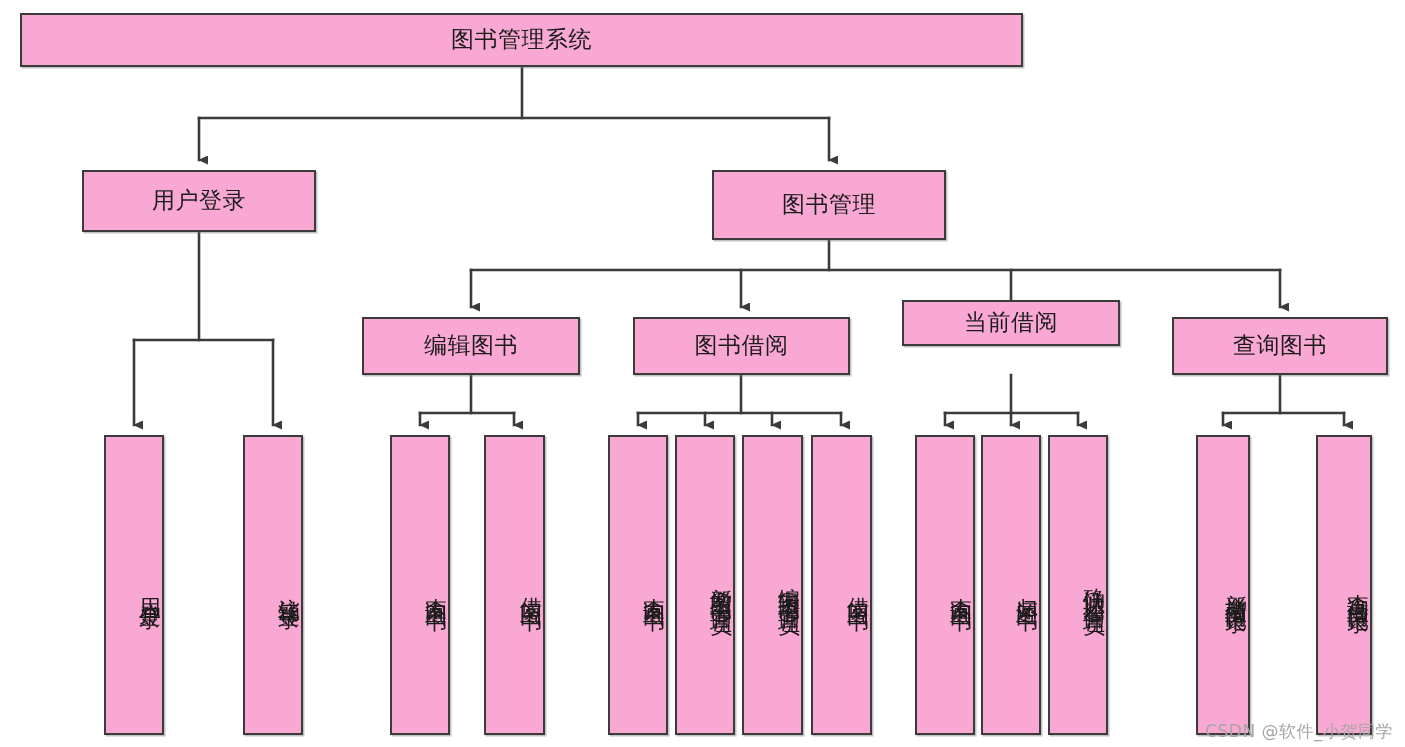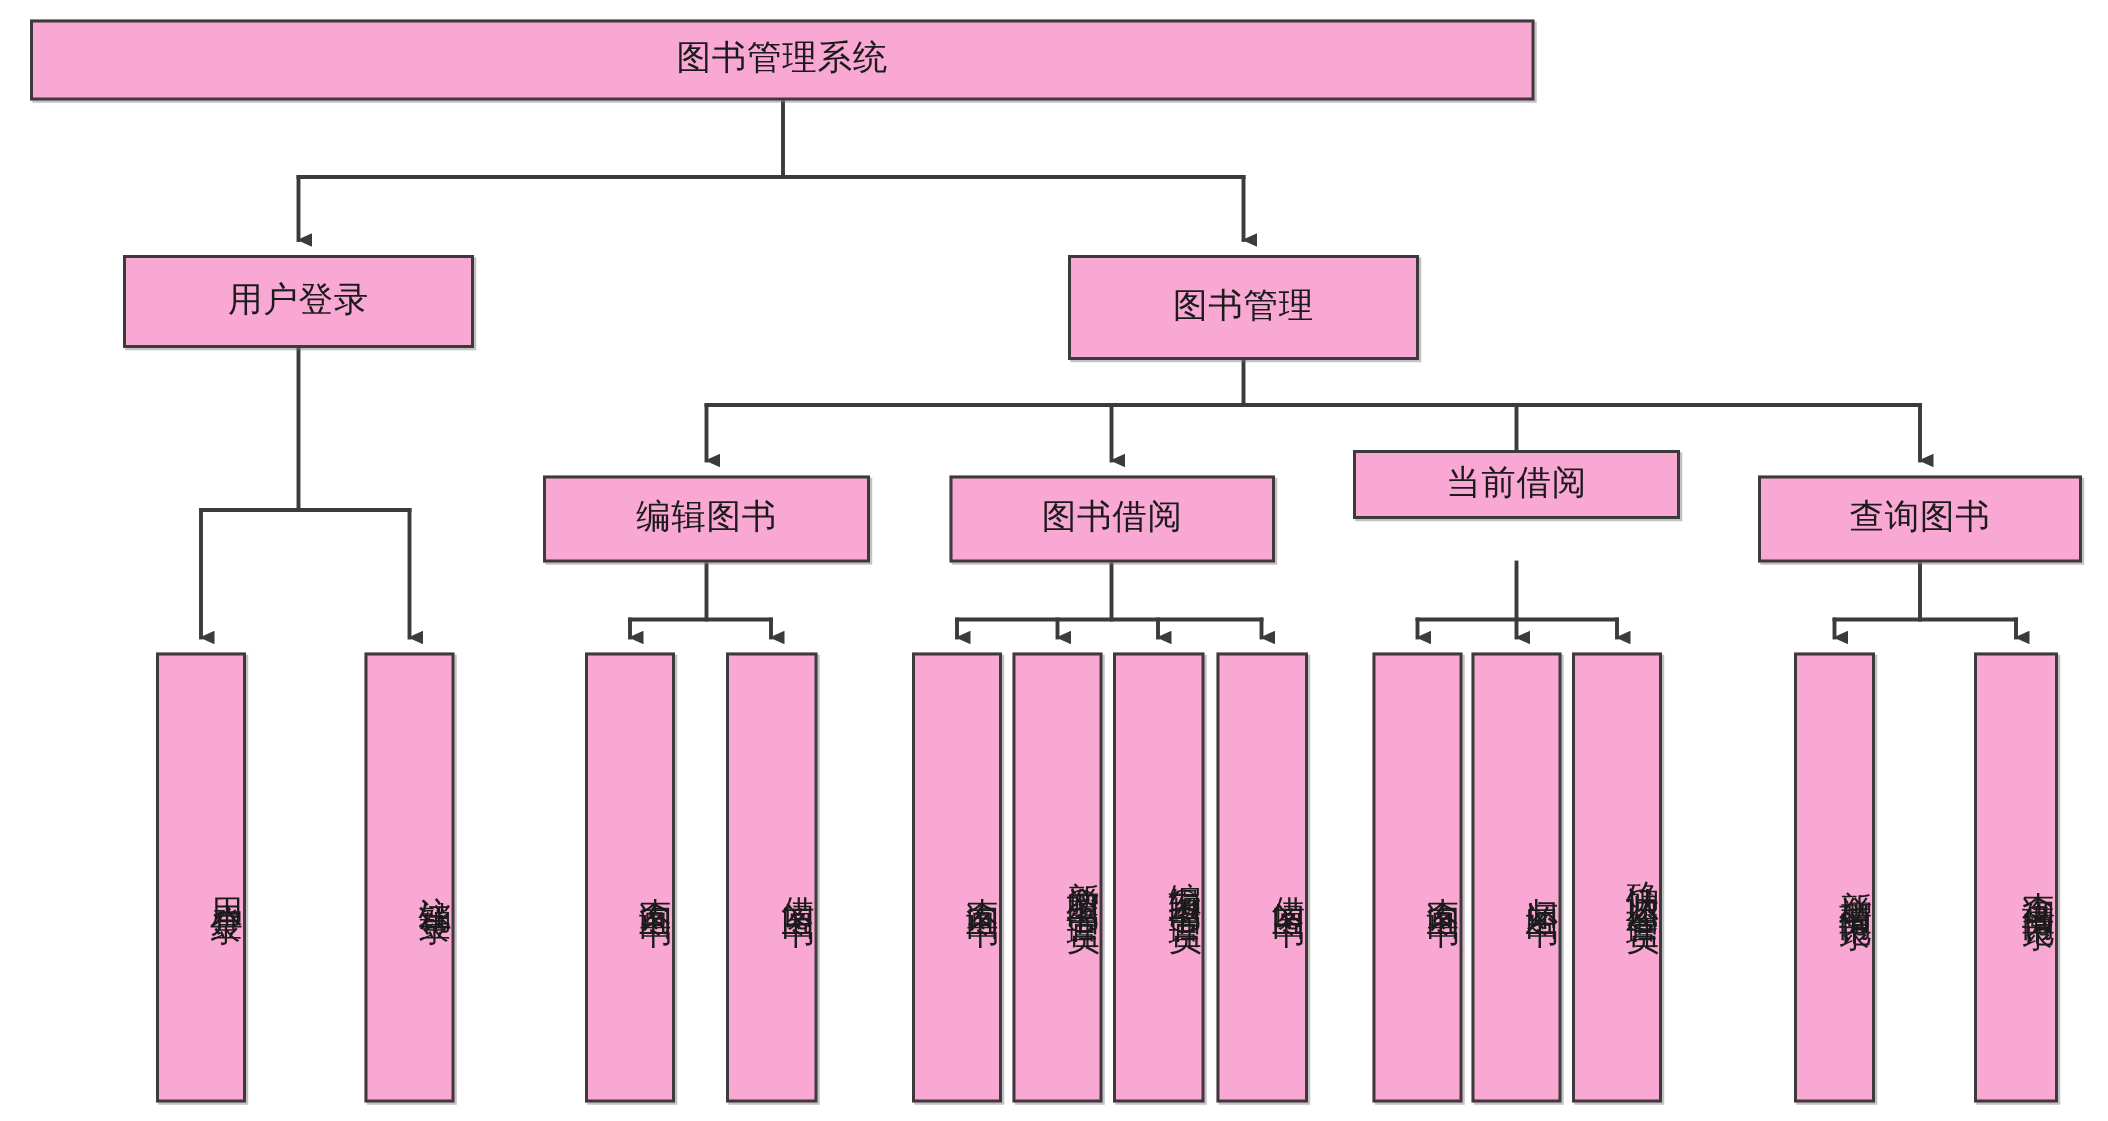--- a/index.html
+++ b/index.html
@@ -178,13 +178,14 @@
         <span class="vlabel">确认归还（管理员）</span>
       </div>
       <div class="node vertical" style="left: 1196px; top: 435px; width: 54px; height: 300px;">
         <span class="vlabel">新增借阅记录</span>
       </div>
       <div class="node vertical" style="left: 1316px; top: 435px; width: 56px; height: 300px;">
         <span class="vlabel">查询借阅记录</span>
       </div>
     </div>
 
+  <div id="watermark">CSDN @软件_小贺同学</div>
 </div>
 
 </body></html>

